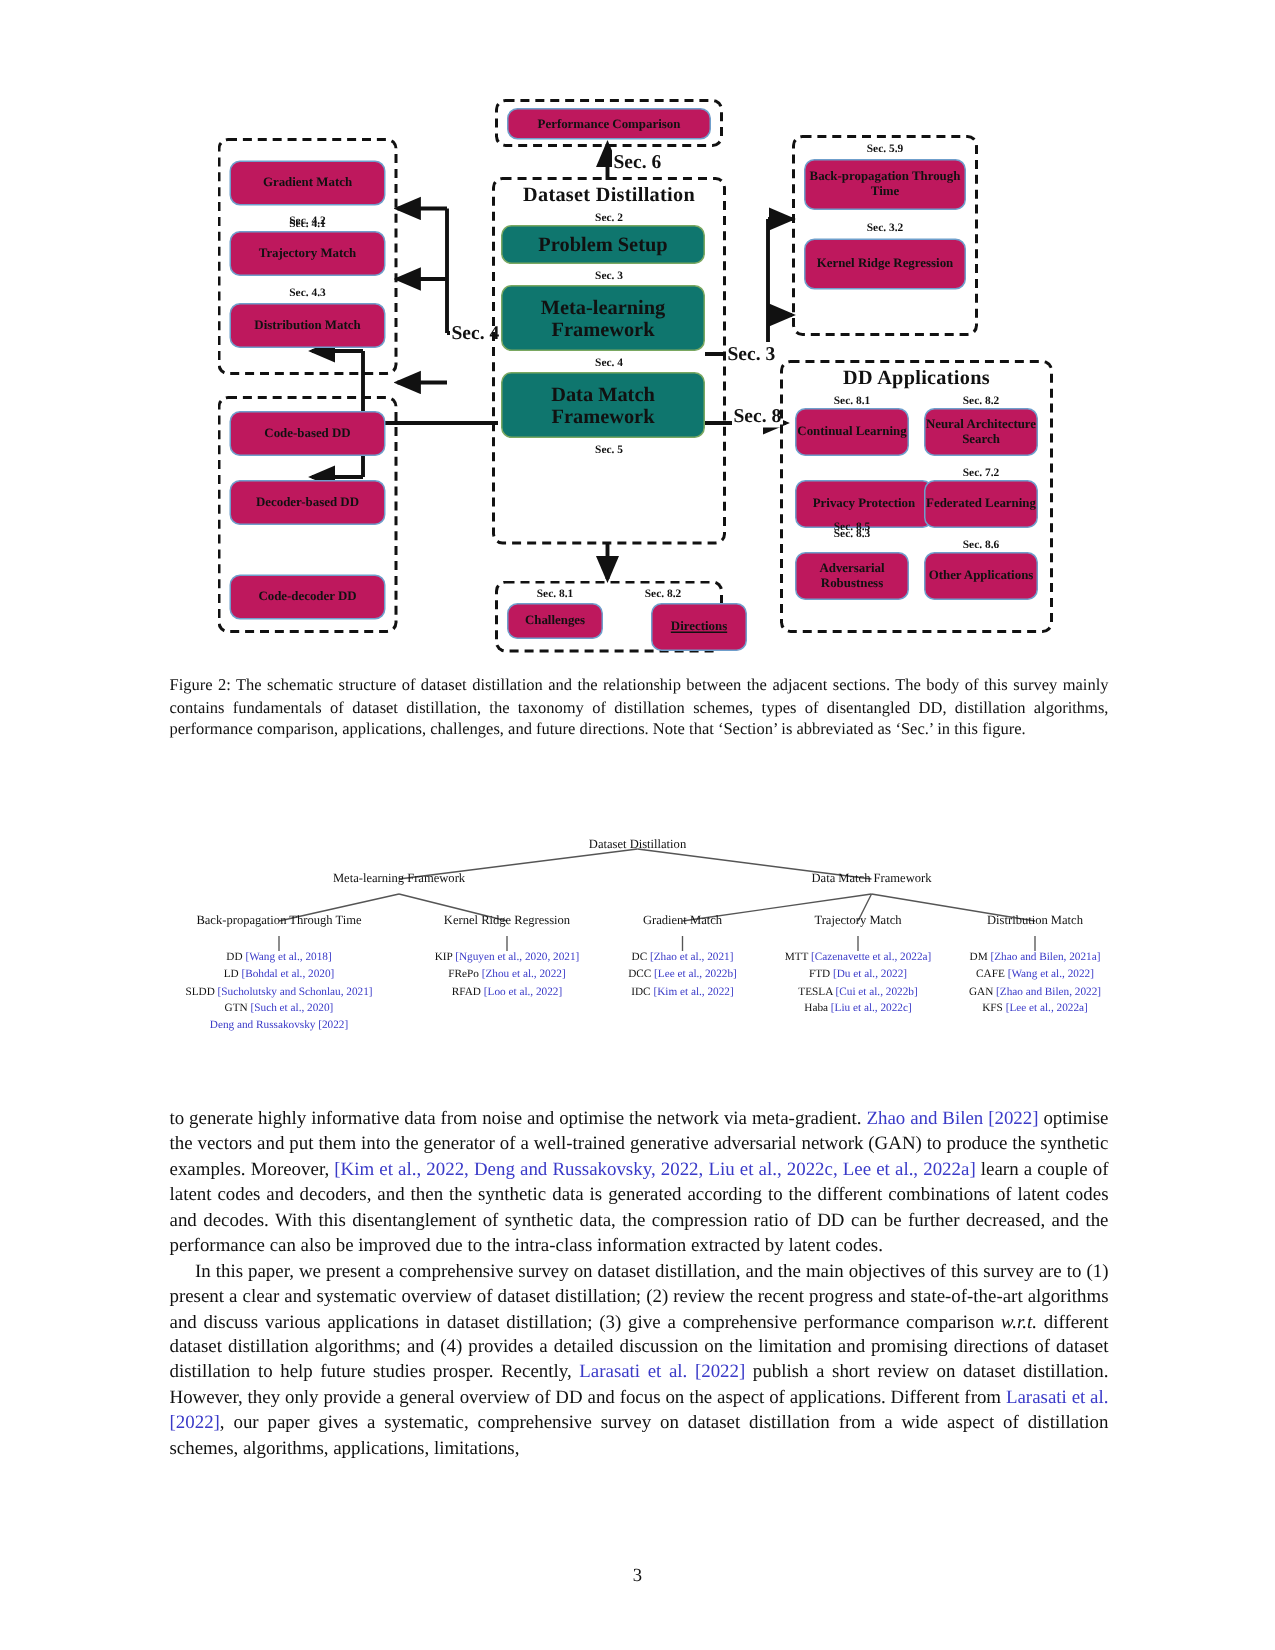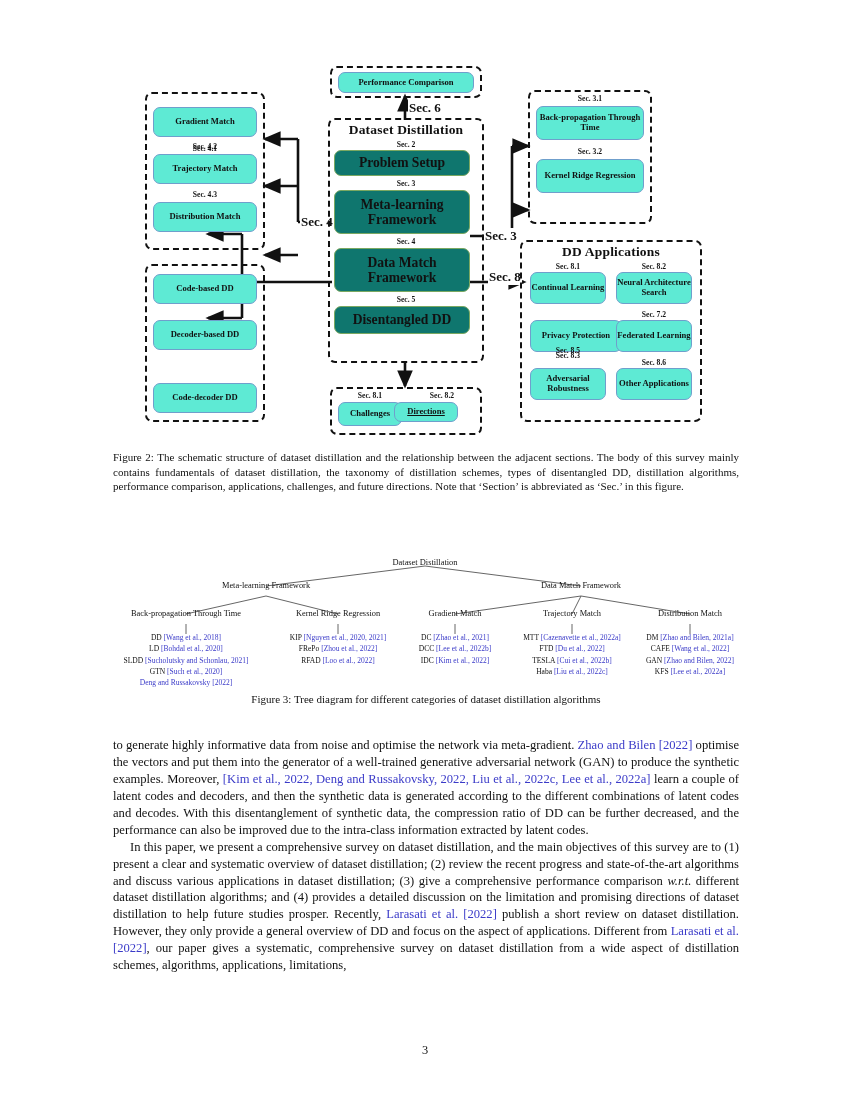--- a/index.html
+++ b/index.html
@@ -50,21 +50,21 @@
     border-radius: 7px;
     display: flex;
     align-items: center;
     justify-content: center;
     text-align: center;
     font-weight: bold;
     line-height: 1.12;
     color: #111;
   }
   .nbox.blue {
-    background: #5eead4;
+    background: #be185d;
     border: 1.2px solid #6f9fcc;
     font-size: 8.6px;
   }
   .nbox.green {
     background: #0f766e;
     border: 1.6px solid #7aa861;
     font-size: 13.6px;
   }
   .seclab {
     position: absolute;
@@ -211,35 +211,34 @@
     <div class="grp" style="left:328px; top:56px; width:156px; height:245px;">
     </div>
     <div class="grp-title" style="left:328px; top:60px; width:156px;">Dataset Distillation</div>
     <div class="seclab" style="left:328px; top:78px; width:156px;">Sec. 2</div>
     <div class="nbox green" style="left:334px; top:88px; width:136px; height:26px;">Problem Setup</div>
     <div class="seclab" style="left:328px; top:117px; width:156px;">Sec. 3</div>
     <div class="nbox green" style="left:334px; top:128px; width:136px; height:44px;">Meta-learning Framework</div>
     <div class="seclab" style="left:328px; top:175px; width:156px;">Sec. 4</div>
     <div class="nbox green" style="left:334px; top:186px; width:136px; height:44px;">Data Match Framework</div>
     <div class="seclab" style="left:328px; top:233px; width:156px;">Sec. 5</div>
-    <div class="nbox green" style="left:334px; top:244px; width:136px; height:28px;">Disentangled DD</div>
 
     <div class="edgelab" style="left:484px; top:166px;">Sec. 3</div>
     <div class="edgelab" style="left:488px; top:207px;">Sec. 8</div>
 
     <div class="grp" style="left:330px; top:325px; width:152px; height:48px;">
     </div>
     <div class="seclab" style="left:336px; top:329px; width:68px;">Sec. 8.1</div>
     <div class="nbox blue" style="left:338px; top:340px; width:64px; height:24px;">Challenges</div>
     <div class="seclab" style="left:408px; top:329px; width:68px;">Sec. 8.2</div>
-    <div class="nbox blue" style="left:394px; top:340px; width:64px; height:20px;text-decoration:underline;">Directions</div>
+    <div class="nbox blue" style="left:434px; top:340px; width:64px; height:32px;text-decoration:underline;">Directions</div>
 
     <div class="grp" style="left:528px; top:28px; width:124px; height:134px;">
     </div>
-    <div class="seclab" style="left:528px; top:32px; width:124px;">Sec. 3.1</div>
+    <div class="seclab" style="left:528px; top:32px; width:124px;">Sec. 5.9</div>
     <div class="nbox blue" style="left:536px; top:44px; width:108px; height:34px;">Back-propagation Through Time</div>
     <div class="seclab" style="left:528px; top:85px; width:124px;">Sec. 3.2</div>
     <div class="nbox blue" style="left:536px; top:97px; width:108px; height:34px;">Kernel Ridge Regression</div>
 
     <div class="grp" style="left:520px; top:178px; width:182px; height:182px;">
     </div>
     <div class="grp-title" style="left:520px; top:182px; width:182px;">DD Applications</div>
     <div class="seclab" style="left:528px; top:200px; width:80px;">Sec. 8.1</div>
     <div class="nbox blue" style="left:530px; top:210px; width:76px; height:32px;">Continual Learning</div>
     <div class="seclab" style="left:614px; top:200px; width:80px;">Sec. 8.2</div>
@@ -312,21 +311,20 @@
         <div><span class="alg">Haba </span><span>[Liu et al., 2022c]</span></div>
       </div>
     <div class="leaflist" style="left:690px; top:86px;">
         <div><span class="alg">DM </span><span>[Zhao and Bilen, 2021a]</span></div>
         <div><span class="alg">CAFE </span><span>[Wang et al., 2022]</span></div>
         <div><span class="alg">GAN </span><span>[Zhao and Bilen, 2022]</span></div>
         <div><span class="alg">KFS </span><span>[Lee et al., 2022a]</span></div>
       </div>
   </div>
 
-  <div class="caption center" style="top:692px;">Figure 3: Tree diagram for different categories of dataset distillation algorithms</div>
 
   <div class="body" style="top:737px;">
     <p><span>to generate highly informative data from noise and optimise the network via meta-gradient. </span><span class="cite">Zhao and Bilen [2022]</span><span> optimise the vectors and put them into the generator of a well-trained generative adversarial network (GAN) to produce the synthetic examples. Moreover, </span><span class="cite">[Kim et al., 2022, Deng and Russakovsky, 2022, Liu et al., 2022c, Lee et al., 2022a]</span><span> learn a couple of latent codes and decoders, and then the synthetic data is generated according to the different combinations of latent codes and decodes. With this disentanglement of synthetic data, the compression ratio of DD can be further decreased, and the performance can also be improved due to the intra-class information extracted by latent codes.</span></p>
     <p class="ind"><span>In this paper, we present a comprehensive survey on dataset distillation, and the main objectives of this survey are to (1) present a clear and systematic overview of dataset distillation; (2) review the recent progress and state-of-the-art algorithms and discuss various applications in dataset distillation; (3) give a comprehensive performance comparison </span><span class="it">w.r.t.</span><span> different dataset distillation algorithms; and (4) provides a detailed discussion on the limitation and promising directions of dataset distillation to help future studies prosper. Recently, </span><span class="cite">Larasati et al. [2022]</span><span> publish a short review on dataset distillation. However, they only provide a general overview of DD and focus on the aspect of applications. Different from </span><span class="cite">Larasati et al. [2022]</span><span>, our paper gives a systematic, comprehensive survey on dataset distillation from a wide aspect of distillation schemes, algorithms, applications, limitations,</span></p>
   </div>
 
   <div class="pagenum">3</div>
 </div>
 
 </body></html>

